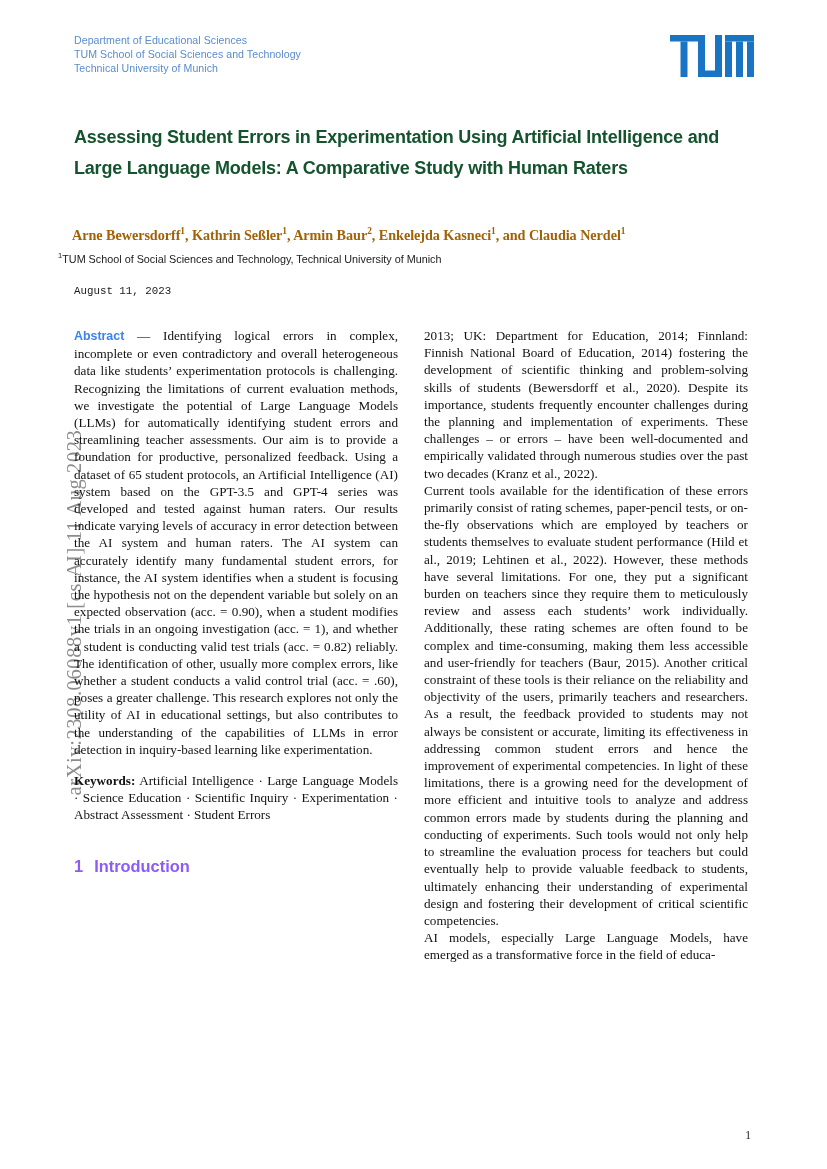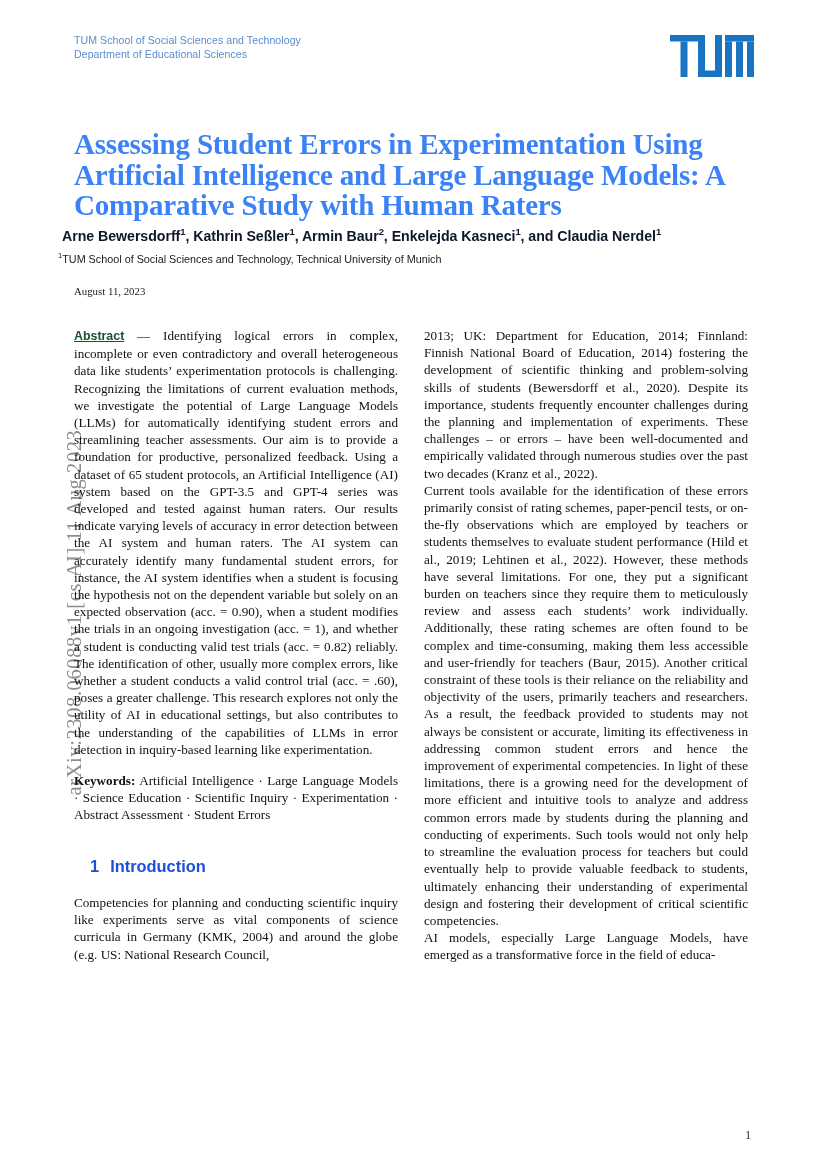--- a/index.html
+++ b/index.html
@@ -55,60 +55,60 @@
     width: 84px;
     height: 42px;
   }
 
   
   .paper-title {
     position: absolute;
     left: 74px;
     top: 110px;
     width: 672px;
-    font-family: Liberation Serif, serif;
-    font-weight: bold;
-    font-size: 29px;
+    font-family: Liberation Sans, sans-serif;
+    font-weight: bold;
+    font-size: 18px;
     line-height: 30.5px;
-    color: #3b82f6;
+    color: #14532d;
     letter-spacing: -0.2px;
   }
 
   
   .authors {
     position: absolute;
-    left: 62px;
+    left: 72px;
     top: 222px;
     width: 690px;
-    font-family: Liberation Sans, sans-serif;
+    font-family: Liberation Serif, serif;
     font-weight: bold;
     font-size: 14.2px;
     line-height: 19px;
-    color: #0f172a;
+    color: #a16207;
     letter-spacing: -0.05px;
   }
   .authors sup { font-size: 9.4px; font-weight: bold; vertical-align: super; }
 
   .affiliations {
     position: absolute;
     left: 58px;
     top: 248px;
     width: 690px;
     font-family: "Liberation Sans", sans-serif;
     font-size: 10.8px;
     line-height: 15.6px;
     color: #1a1a1a;
   }
   .affiliations sup { font-size: 7.6px; vertical-align: super; }
 
   .pub-date {
     position: absolute;
     left: 74px;
     top: 285px;
-    font-family: Liberation Serif, serif;
+    font-family: Liberation Mono, monospace;
     font-size: 10.8px;
     color: #1a1a1a;
   }
 
   
   .columns {
     position: absolute;
     left: 74px;
     top: 327px;
     width: 674px;
@@ -130,32 +130,31 @@
     margin: 0;
     text-align: justify;
     text-justify: inter-word;
   }
   .col p.gap { margin-top: 14px; }
 
   .abstract-label {
     font-family: "Liberation Sans", sans-serif;
     font-weight: bold;
     font-size: 12.4px;
-    color: #14532d;
-    text-decoration: underline;
+    color: #3b82f6;
   }
   .kw-label { font-weight: bold; }
 
   .section-heading {
     font-family: "Liberation Sans", sans-serif;
     font-weight: bold;
     font-size: 16.4px;
     line-height: 20px;
-    color: #1d4ed8;
-    margin: 16px;
+    color: #8b5cf6;
+    margin: 0;
   }
   .sec-num { margin-right: 11px; }
 
   .page-number {
     position: absolute;
     right: 76px;
     bottom: 28px;
     font-family: "Liberation Serif", serif;
     font-size: 11.5px;
     color: #222;
@@ -163,22 +162,23 @@
 </style>
 </head>
 <body>
 
 <div class="page">
 
   <div class="arxiv-stamp">arXiv:2308.06088v1  [cs.AI]  11 Aug 2023</div>
 
   <div class="masthead">
     <div class="dept-lines">
+      <div>Department of Educational Sciences</div>
       <div>TUM School of Social Sciences and Technology</div>
-      <div>Department of Educational Sciences</div>
+      <div>Technical University of Munich</div>
     </div>
     <div class="tum-logo">
       <svg viewBox="0 0 168 84" width="84" height="42" aria-hidden="true">
         <g fill="#1a74c4">
 
           <rect x="0" y="0" width="56" height="13"></rect>
           <rect x="21" y="13" width="14" height="71"></rect>
 
           <rect x="56" y="0" width="14" height="84"></rect>
           <rect x="56" y="71" width="48" height="13"></rect>
@@ -209,21 +209,20 @@
 
     <div class="col col-left">
       <p><span class="abstract-label">Abstract</span><span> — </span><span>Identifying logical errors in complex, incomplete or even contradictory and overall heterogeneous data like students’ experimentation protocols is challenging. Recognizing the limitations of current evaluation methods, we investigate the potential of Large Language Models (LLMs) for automatically identifying student errors and streamlining teacher assessments. Our aim is to provide a foundation for productive, personalized feedback. Using a dataset of 65 student protocols, an Artificial Intelligence (AI) system based on the GPT-3.5 and GPT-4 series was developed and tested against human raters. Our results indicate varying levels of accuracy in error detection between the AI system and human raters. The AI system can accurately identify many fundamental student errors, for instance, the AI system identifies when a student is focusing the hypothesis not on the dependent variable but solely on an expected observation (acc. = 0.90), when a student modifies the trials in an ongoing investigation (acc. = 1), and whether a student is conducting valid test trials (acc. = 0.82) reliably. The identification of other, usually more complex errors, like whether a student conducts a valid control trial (acc. = .60), poses a greater challenge. This research explores not only the utility of AI in educational settings, but also contributes to the understanding of the capabilities of LLMs in error detection in inquiry-based learning like experimentation.</span></p>
 
       <p class="gap"><span class="kw-label">Keywords:</span><span> Artificial Intelligence · Large Language Models · Science Education · Scientific Inquiry · Experimentation · Abstract Assessment · Student Errors</span></p>
 
       <p class="gap" style="margin-top:32px">
         <span class="section-heading"><span class="sec-num">1</span><span>Introduction</span></span>
       </p>
 
-      <p style="margin-top:18px">Competencies for planning and conducting scientific inquiry like experiments serve as vital components of science curricula in Germany (KMK, 2004) and around the globe (e.g. US: National Research Council,</p>
     </div>
 
     <div class="col col-right">
       <p>2013; UK: Department for Education, 2014; Finnland: Finnish National Board of Education, 2014) fostering the development of scientific thinking and problem-solving skills of students (Bewersdorff et al., 2020). Despite its importance, students frequently encounter challenges during the planning and implementation of experiments. These challenges – or errors – have been well-documented and empirically validated through numerous studies over the past two decades (Kranz et al., 2022).</p>
       <p>Current tools available for the identification of these errors primarily consist of rating schemes, paper-pencil tests, or on-the-fly observations which are employed by teachers or students themselves to evaluate student performance (Hild et al., 2019; Lehtinen et al., 2022). However, these methods have several limitations. For one, they put a significant burden on teachers since they require them to meticulously review and assess each students’ work individually. Additionally, these rating schemes are often found to be complex and time-consuming, making them less accessible and user-friendly for teachers (Baur, 2015). Another critical constraint of these tools is their reliance on the reliability and objectivity of the users, primarily teachers and researchers. As a result, the feedback provided to students may not always be consistent or accurate, limiting its effectiveness in addressing common student errors and hence the improvement of experimental competencies. In light of these limitations, there is a growing need for the development of more efficient and intuitive tools to analyze and address common errors made by students during the planning and conducting of experiments. Such tools would not only help to streamline the evaluation process for teachers but could eventually help to provide valuable feedback to students, ultimately enhancing their understanding of experimental design and fostering their development of critical scientific competencies.</p>
       <p>AI models, especially Large Language Models, have emerged as a transformative force in the field of educa-</p>
     </div>
 
   </div>
 

